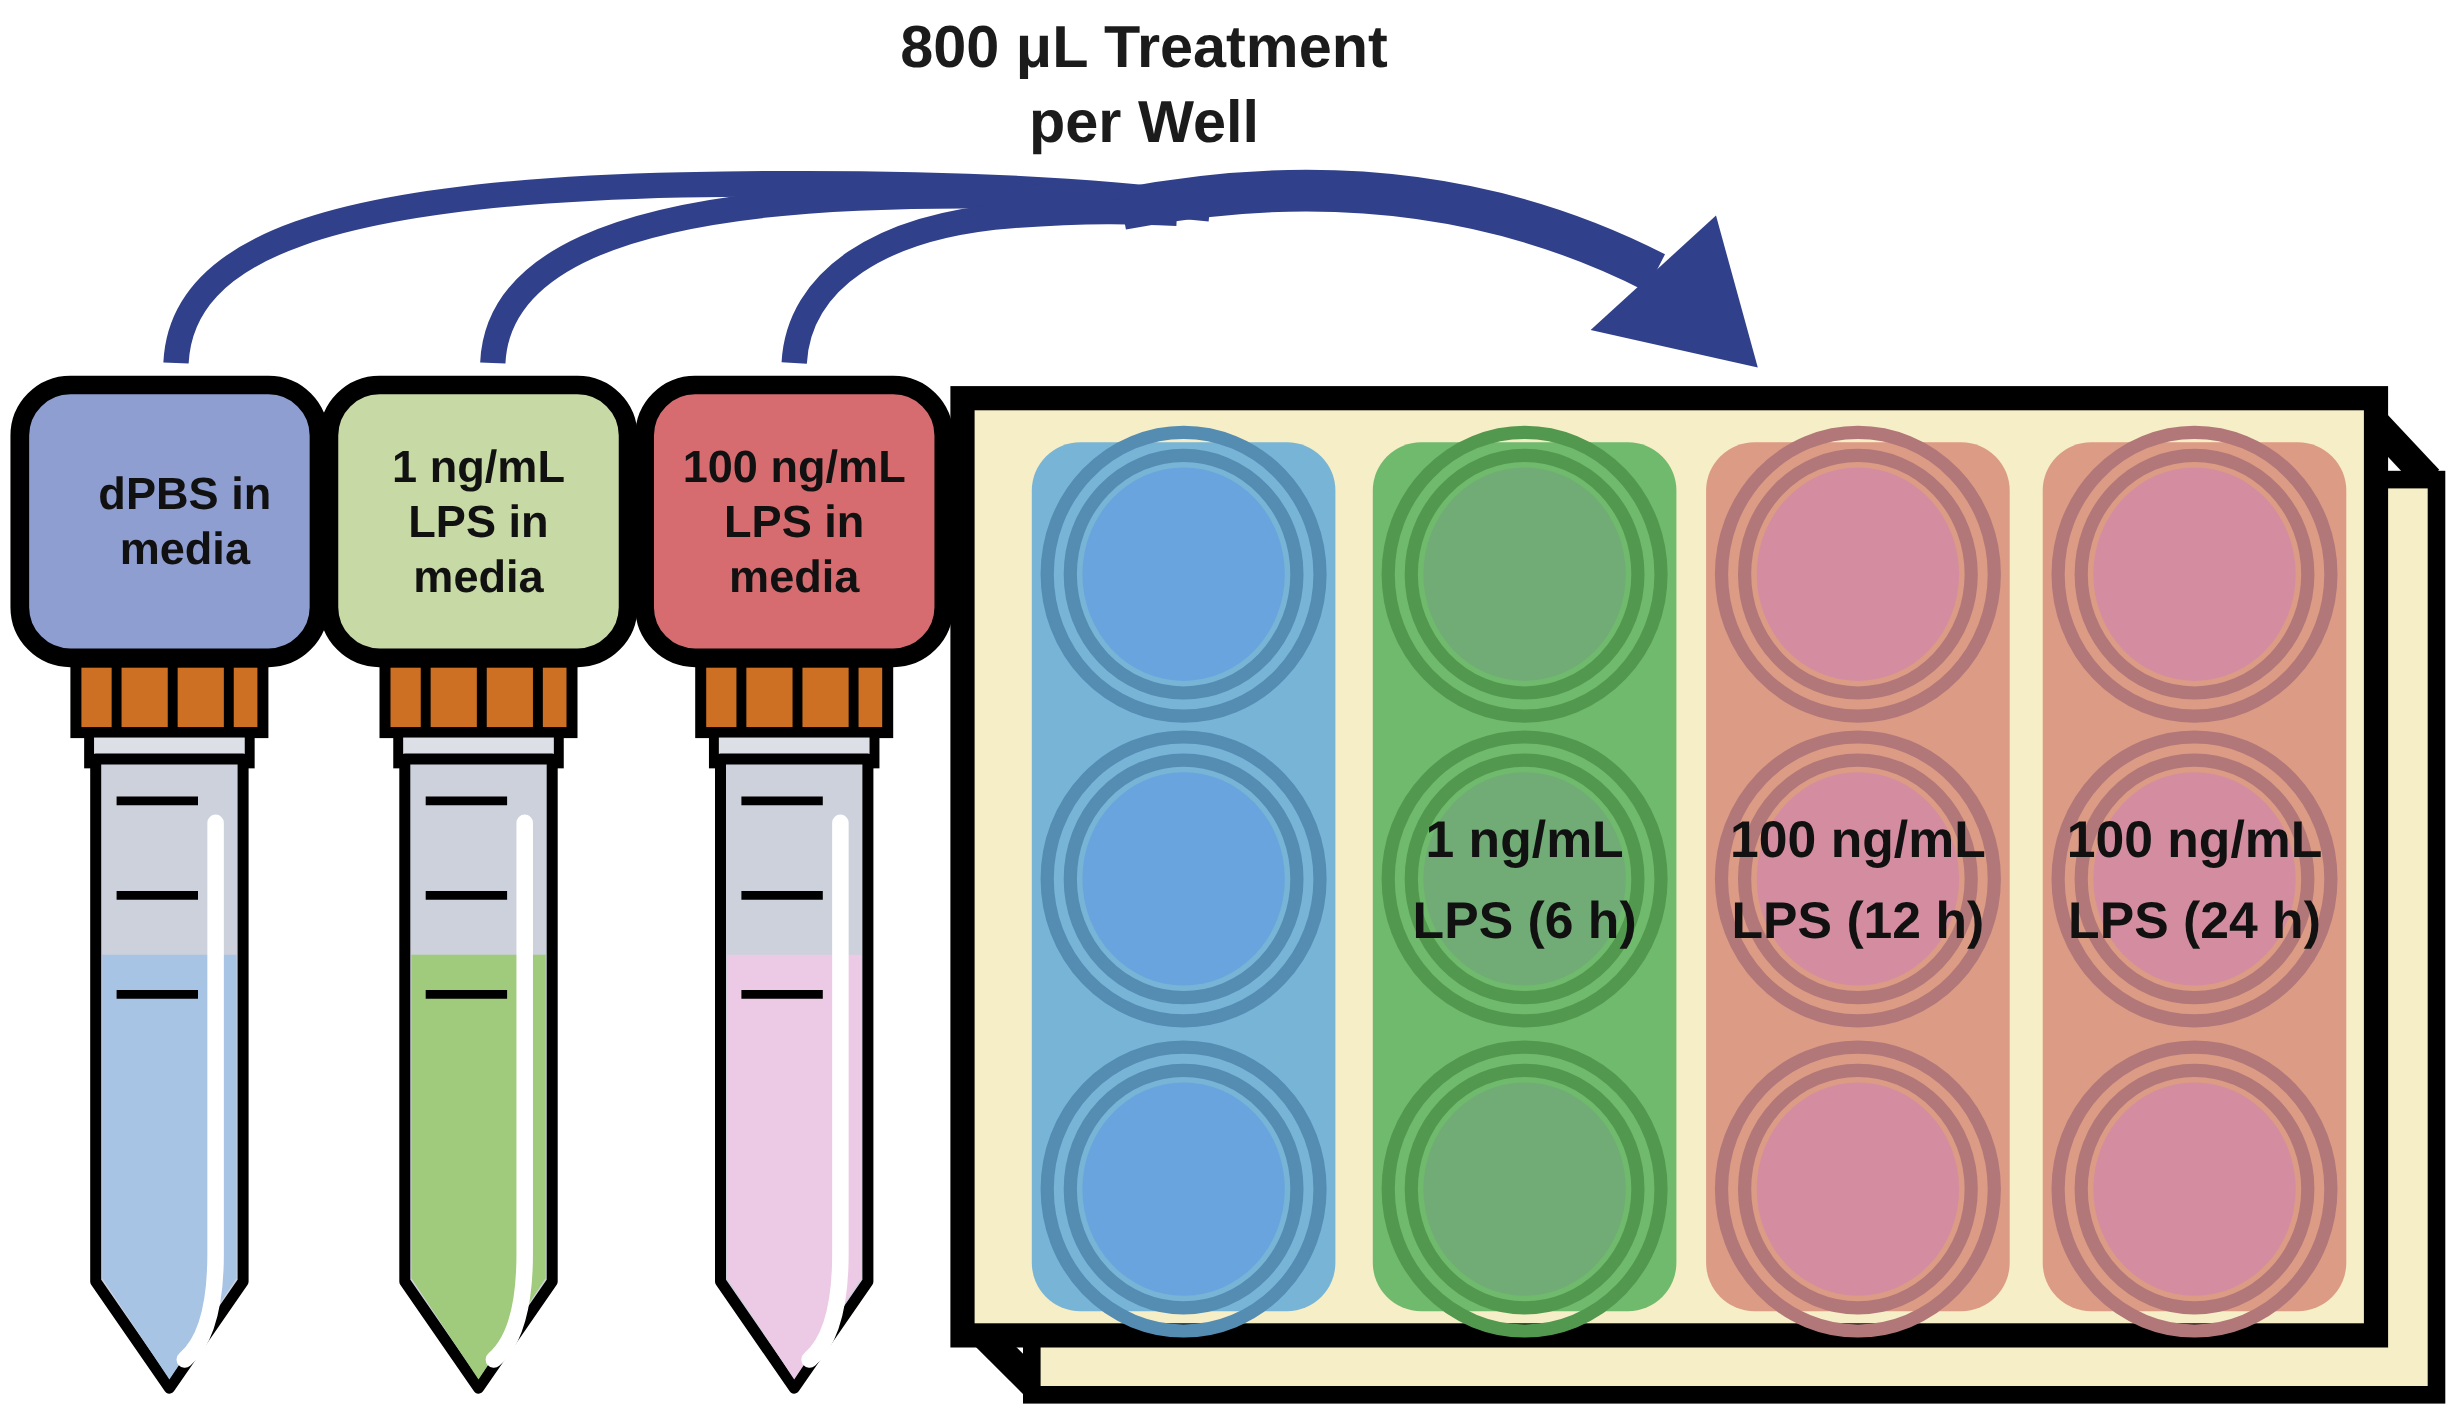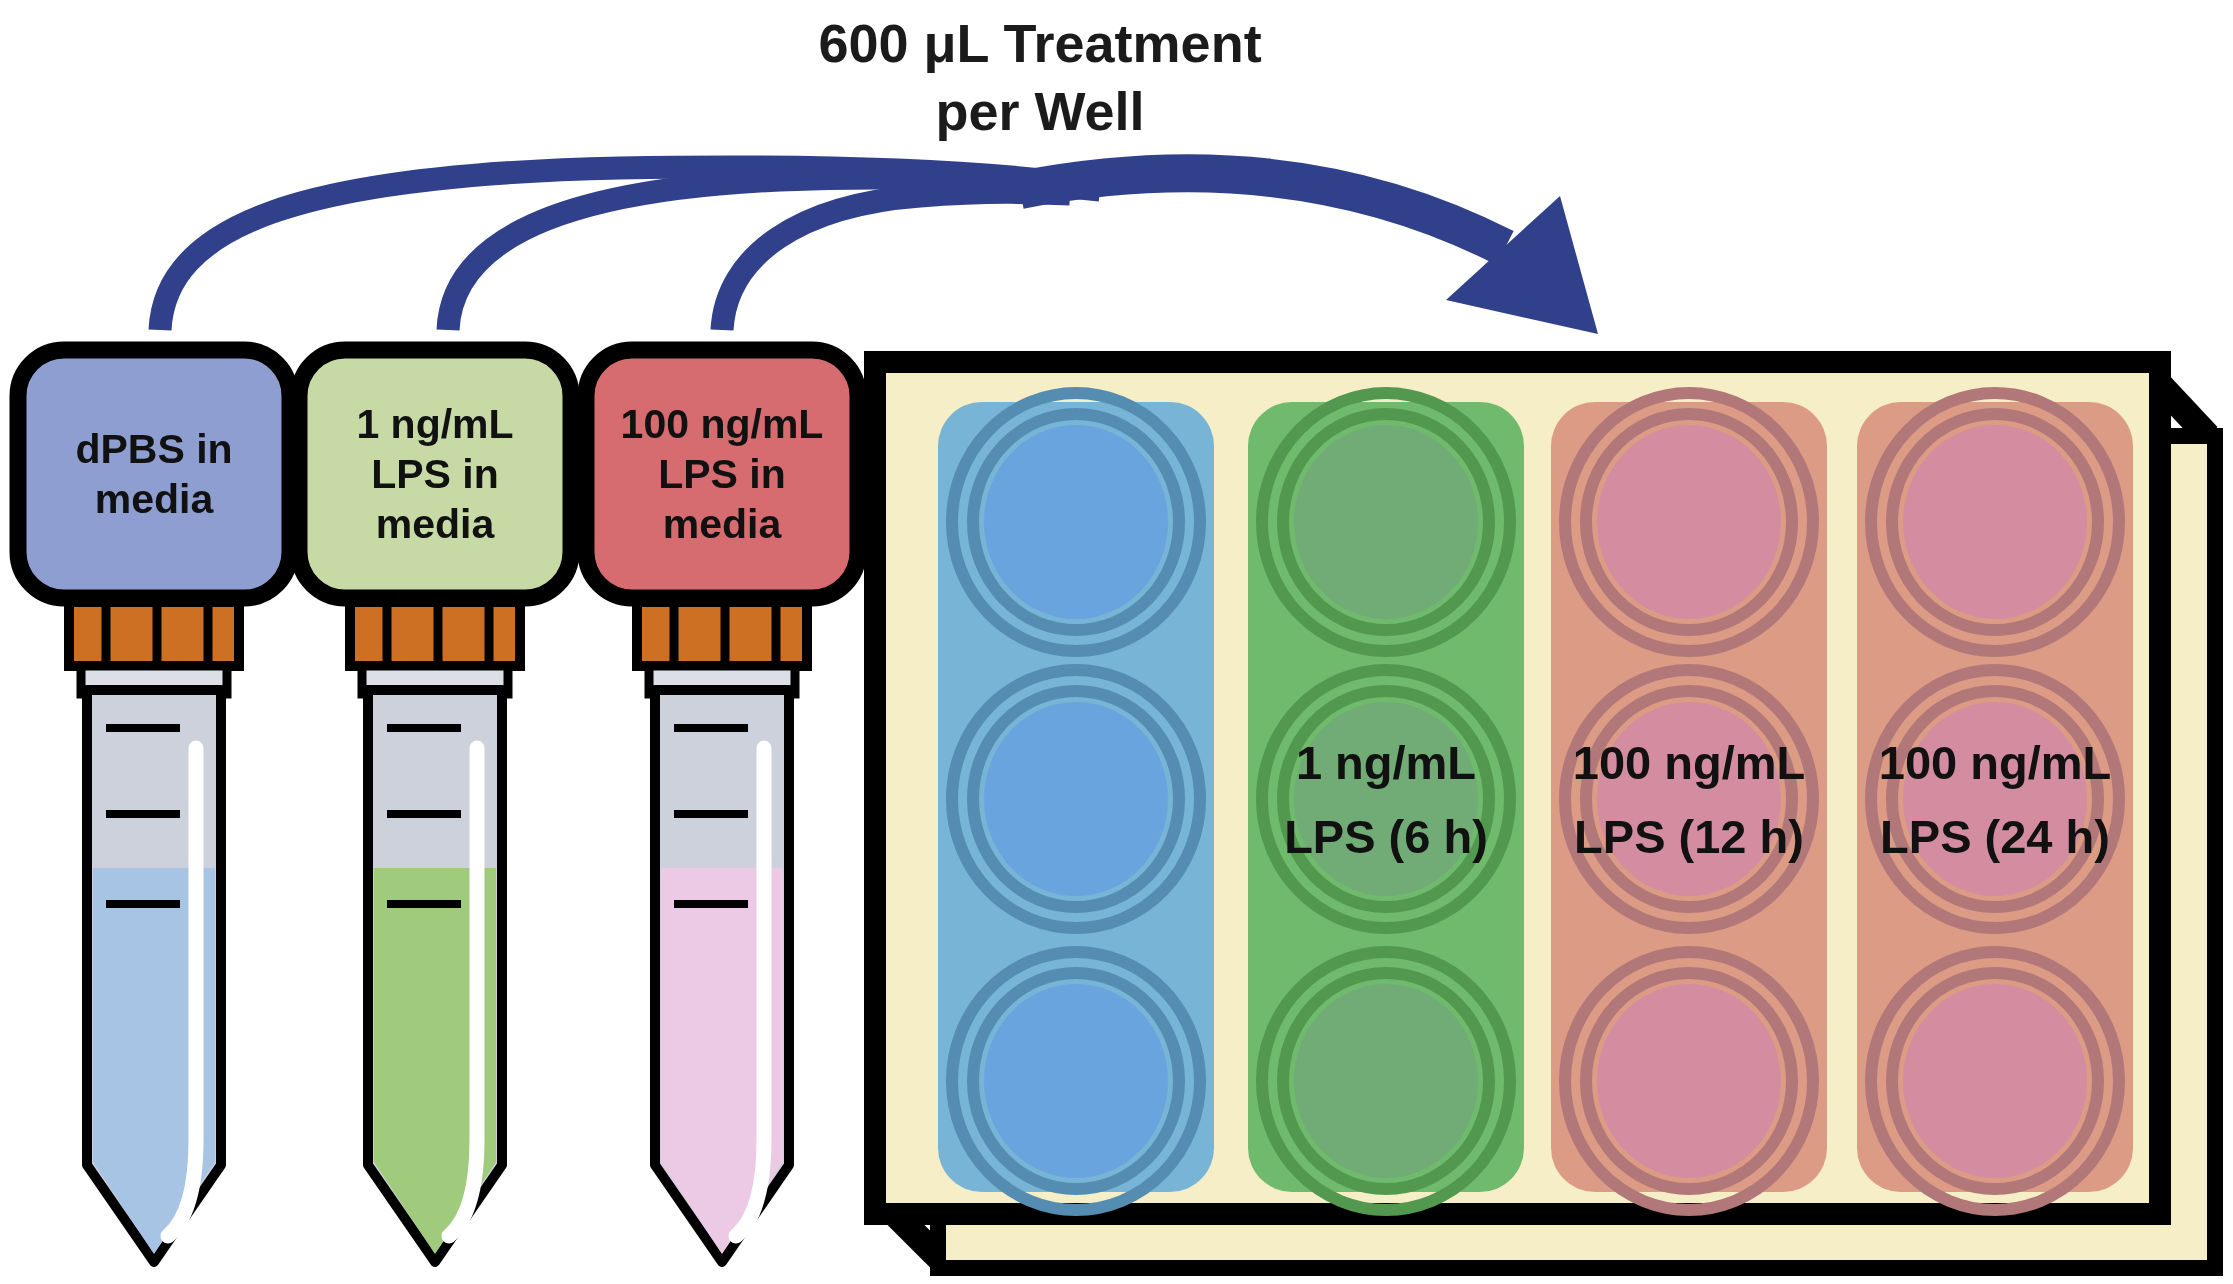--- a/index.html
+++ b/index.html
@@ -21,21 +21,21 @@
     pointer-events:none;
   }
   .title{
     left:715px;top:2px;width:650px;height:150px;
     font-size:54px;line-height:68px;color:#1b1b1b;
   }
   .tube-label{
     top:350px;width:272px;height:248px;
     font-size:41px;line-height:50px;
   }
-  .tube-label.t1{left:18px;}
+  .tube-label.t1{left:32px;}
   .tube-label.t2{left:299px;}
   .tube-label.t3{left:586px;}
   .plate-label{
     top:650px;width:276px;height:300px;
     font-size:47px;line-height:74px;
   }
   .plate-label.c1{left:938px;}
   .plate-label.c2{left:1248px;}
   .plate-label.c3{left:1551px;}
   .plate-label.c4{left:1857px;}
@@ -116,21 +116,21 @@
         <use href="#well" x="1995" y="799"></use>
         <use href="#well" x="1995" y="1081"></use>
       </g>
     </g>
 
     <use href="#tube" x="154" y="0" style="--label-c:var(--tube1-label); --liquid-c:var(--tube1-liquid)"></use>
     <use href="#tube" x="435" y="0" style="--label-c:var(--tube2-label); --liquid-c:var(--tube2-liquid)"></use>
     <use href="#tube" x="722" y="0" style="--label-c:var(--tube3-label); --liquid-c:var(--tube3-liquid)"></use>
   </svg>
 
-  <div class="txt title">600 μL Treatment
+  <div class="txt title">800 μL Treatment
 per Well</div>
 
   <div class="txt tube-label t1">dPBS in
 media</div>
   <div class="txt tube-label t2">1 ng/mL
 LPS in
 media</div>
   <div class="txt tube-label t3">100 ng/mL
 LPS in
 media</div>

